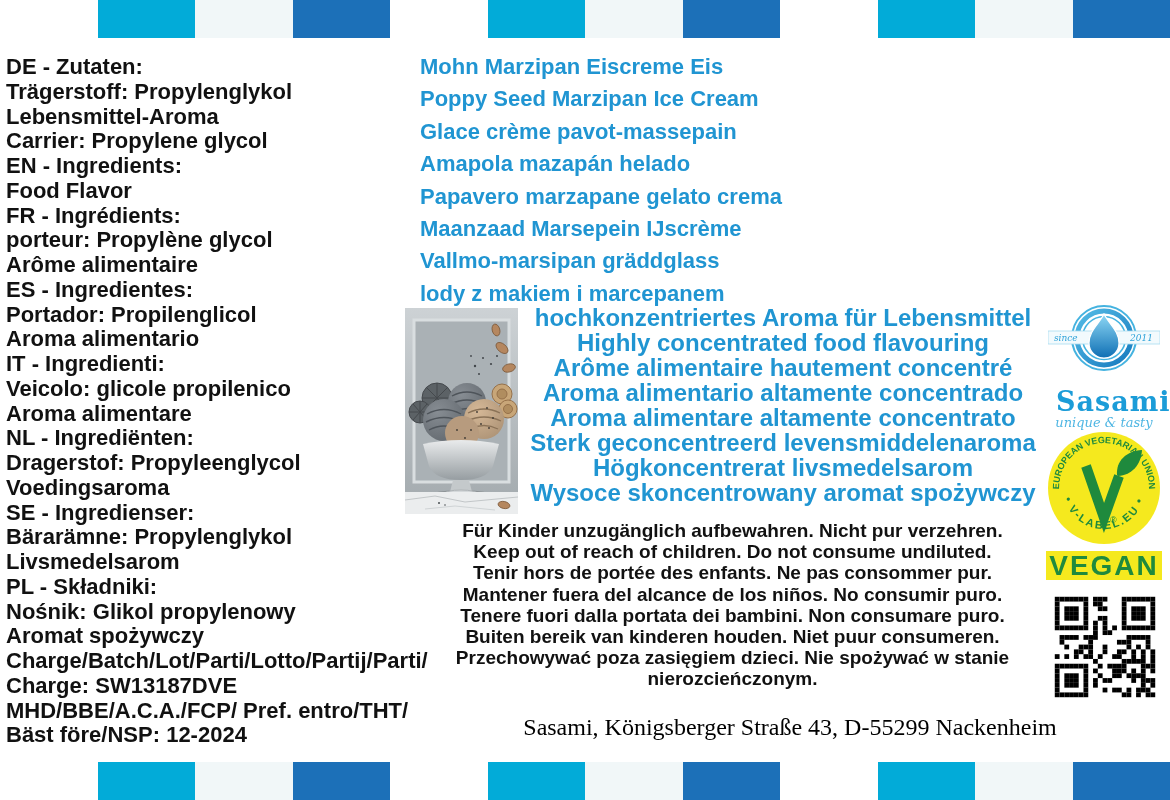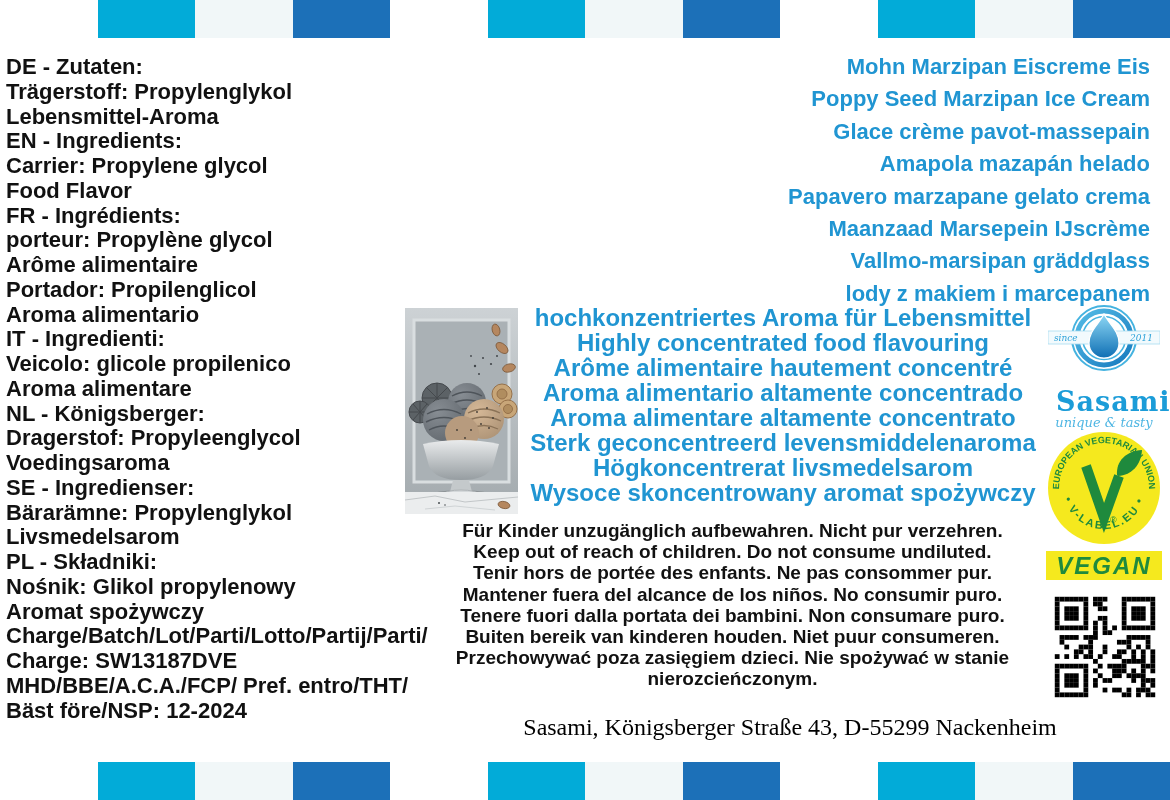--- a/index.html
+++ b/index.html
@@ -6,21 +6,21 @@
   .label{position:relative;width:1170px;height:800px;background:#fff;overflow:hidden;
          font-family:"Liberation Sans",sans-serif;}
   .stripes{position:absolute;left:0;width:1170px;height:38px;display:flex;}
   .stripes.top{top:0}
   .stripes.bottom{bottom:0}
   .stripes > div{flex:1;height:100%;}
 
   .ingredients{position:absolute;left:6px;top:55px;width:470px;}
   .ing-line{font-weight:bold;font-size:22px;line-height:24.75px;color:#111;white-space:nowrap;}
 
-  .titles{position:absolute;left:420px;top:51px;width:730px;text-align:right;}
+  .titles{position:absolute;left:420px;top:51px;width:730px;text-align:left;}
   .title-line{font-weight:bold;font-size:22px;line-height:32.4px;color:var(--heading-blue,#2095D2);white-space:nowrap;}
 
   .photo{position:absolute;left:405px;top:308px;width:113px;height:206px;}
 
   .concentrated{position:absolute;left:518px;top:305px;width:530px;text-align:center;}
   .conc-line{font-weight:bold;font-size:24px;line-height:25px;color:var(--heading-blue,#2095D2);white-space:nowrap;}
 
   .warnings{position:absolute;left:420px;top:520px;width:625px;text-align:center;}
   .warn-line{font-weight:bold;font-size:19px;line-height:21.2px;color:#111;white-space:nowrap;}
 
@@ -30,21 +30,21 @@
   .sasami-logo{position:absolute;left:1048px;top:300px;width:112px;text-align:center;}
   .wordmark{font-family:"DejaVu Serif",serif;font-weight:bold;font-size:27px;line-height:27px;
             color:var(--logo-blue,#1B9CD8);letter-spacing:1px;margin-left:8px;}
   .wordmark sup{font-size:10px;}
   .tagline{font-family:"DejaVu Serif",serif;font-style:italic;font-size:13px;line-height:15px;
            color:#4FB6E3;}
 
   .vlabel{position:absolute;left:1046px;top:430px;width:116px;height:116px;}
   .vegan-badge{position:absolute;left:1046px;top:551px;width:116px;height:29px;
                background:var(--vegan-yellow,#F5E91E);color:var(--vegan-green,#1F8A3D);
-               font-weight:bold;font-size:24px;line-height:29px;text-align:center;letter-spacing:2px;font-style:italic;}
+               font-weight:bold;font-size:28px;line-height:29px;text-align:center;letter-spacing:2px;}
   .qr{position:absolute;left:1050px;top:592px;width:110px;height:110px;}
 </style>
 </head>
 <body>
 
 <div class="label">
 
   <div class="stripes top">
       <div style="background: rgb(255, 255, 255);"></div>
       <div style="background: rgb(2, 171, 216);"></div>
@@ -57,32 +57,33 @@
       <div style="background: rgb(255, 255, 255);"></div>
       <div style="background: rgb(2, 171, 216);"></div>
       <div style="background: rgb(241, 247, 248);"></div>
       <div style="background: rgb(28, 112, 184);"></div>
     </div>
 
   <div class="ingredients">
       <div class="ing-line">DE - Zutaten:</div>
       <div class="ing-line">Trägerstoff: Propylenglykol</div>
       <div class="ing-line">Lebensmittel-Aroma</div>
+      <div class="ing-line">Carrier: Propylene glycol</div>
       <div class="ing-line">EN - Ingredients:</div>
-      <div class="ing-line">Carrier: Propylene glycol</div>
       <div class="ing-line">Food Flavor</div>
       <div class="ing-line">FR - Ingrédients:</div>
       <div class="ing-line">porteur: Propylène glycol</div>
       <div class="ing-line">Arôme alimentaire</div>
+      <div class="ing-line">ES - Ingredientes:</div>
       <div class="ing-line">Portador: Propilenglicol</div>
       <div class="ing-line">Aroma alimentario</div>
       <div class="ing-line">IT - Ingredienti:</div>
       <div class="ing-line">Veicolo: glicole propilenico</div>
       <div class="ing-line">Aroma alimentare</div>
-      <div class="ing-line">NL - Königsberger:</div>
+      <div class="ing-line">NL - Ingrediënten:</div>
       <div class="ing-line">Dragerstof: Propyleenglycol</div>
       <div class="ing-line">Voedingsaroma</div>
       <div class="ing-line">SE - Ingredienser:</div>
       <div class="ing-line">Bärarämne: Propylenglykol</div>
       <div class="ing-line">Livsmedelsarom</div>
       <div class="ing-line">PL - Składniki:</div>
       <div class="ing-line">Nośnik: Glikol propylenowy</div>
       <div class="ing-line">Aromat spożywczy</div>
       <div class="ing-line">Charge/Batch/Lot/Parti/Lotto/Partij/Parti/</div>
       <div class="ing-line">Charge: SW13187DVE</div>

